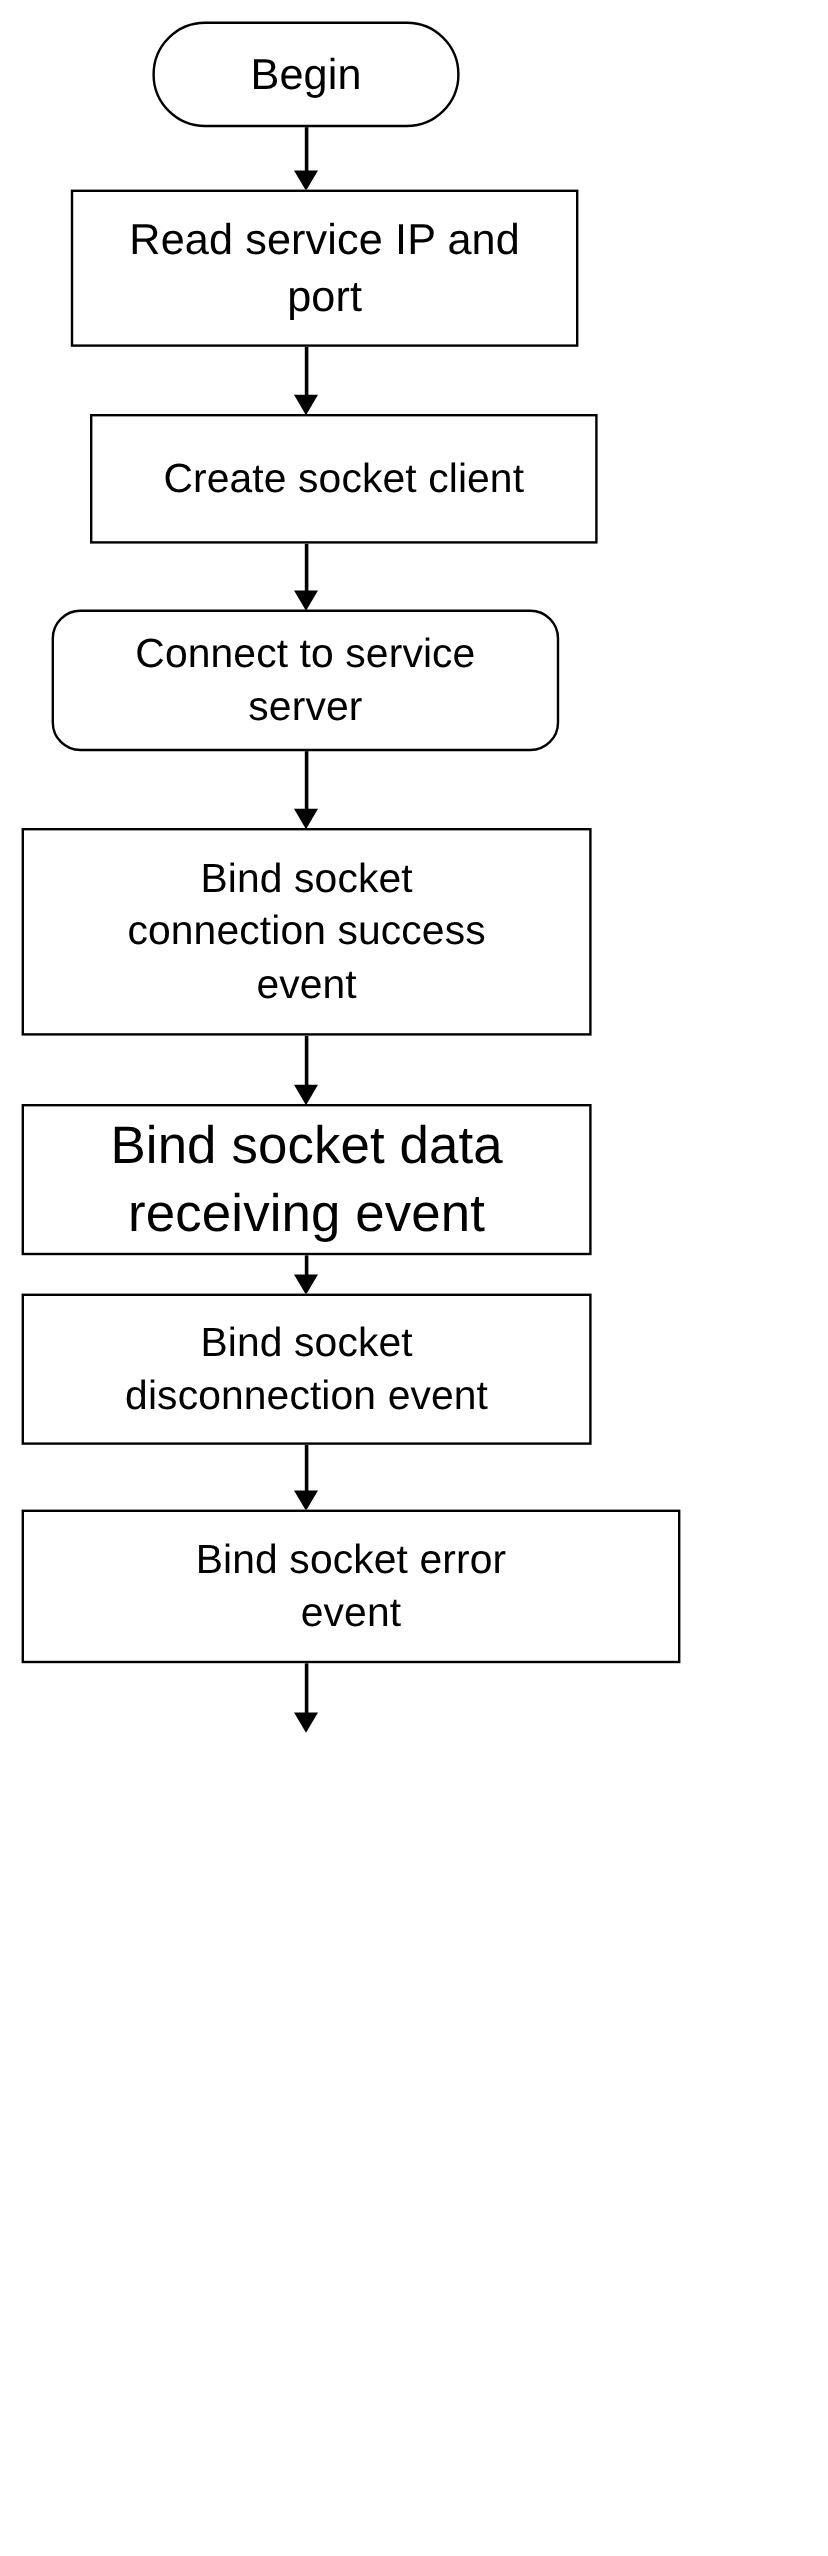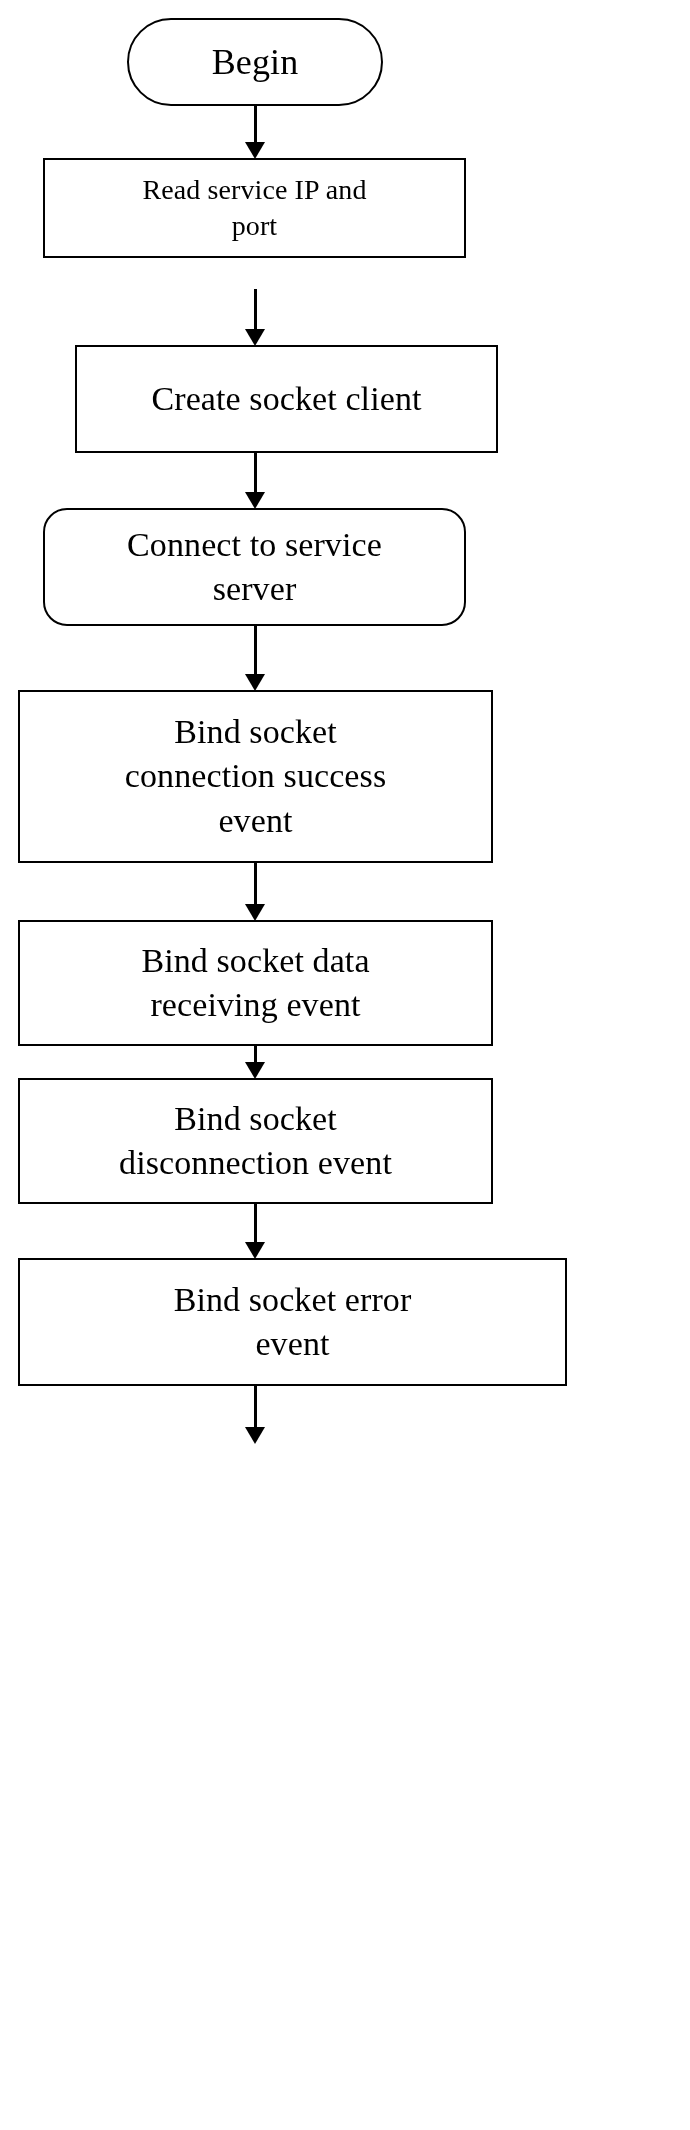--- a/index.html
+++ b/index.html
@@ -6,21 +6,21 @@
     margin: 0;
     padding: 0;
     background: #ffffff;
   }
   #page {
     position: relative;
     width: 690px;
     height: 2130px;
     background: #ffffff;
     overflow: hidden;
-    font-family: Liberation Serif, serif;
+    font-family: Liberation Sans, sans-serif;
   }
   .node {
     position: absolute;
     box-sizing: border-box;
     background: #ffffff;
     border: 2px solid #000000;
     display: flex;
     align-items: center;
     justify-content: center;
     text-align: center;
@@ -87,27 +87,27 @@
     </div>
     <div class="edge" style="left: 255px; top: 1204px;">
       <div class="shaft" style="height: 39px;"></div>
       <div class="head" style="top: 38px;"></div>
     </div>
     <div class="edge" style="left: 255px; top: 1386px;">
       <div class="shaft" style="height: 42px;"></div>
       <div class="head" style="top: 41px;"></div>
     </div>
     <div class="node terminal" style="left: 127px; top: 18px; width: 256px; height: 88px; font-size: 36px;">Begin</div>
-    <div class="node process" style="left: 43px; top: 158px; width: 423px; height: 100px; font-size: 28px;">Read service IP and
+    <div class="node process" style="left: 59px; top: 158px; width: 423px; height: 131px; font-size: 36px;">Read service IP and
 port</div>
     <div class="node process" style="left: 43px; top: 345px; width: 423px; height: 108px; font-size: 34px; margin-left: 32px;">Create socket client</div>
     <div class="node process" style="left: 43px; top: 508px; width: 423px; height: 118px; font-size: 34px; border-radius: 24px;">Connect to service
 server</div>
     <div class="node process" style="left: 18px; top: 690px; width: 475px; height: 173px; font-size: 34px;">Bind socket
 connection success
 event</div>
-    <div class="node process" style="left: 18px; top: 920px; width: 475px; height: 126px; font-size: 34px;">Bind socket data
+    <div class="node process" style="left: 18px; top: 920px; width: 475px; height: 126px; font-size: 44px;">Bind socket data
 receiving event</div>
     <div class="node process" style="left: 18px; top: 1078px; width: 475px; height: 126px; font-size: 34px;">Bind socket
 disconnection event</div>
     <div class="node process" style="left: 18px; top: 1258px; width: 549px; height: 128px; font-size: 34px;">Bind socket error
 event</div>
   </div>
 
 </body></html>

